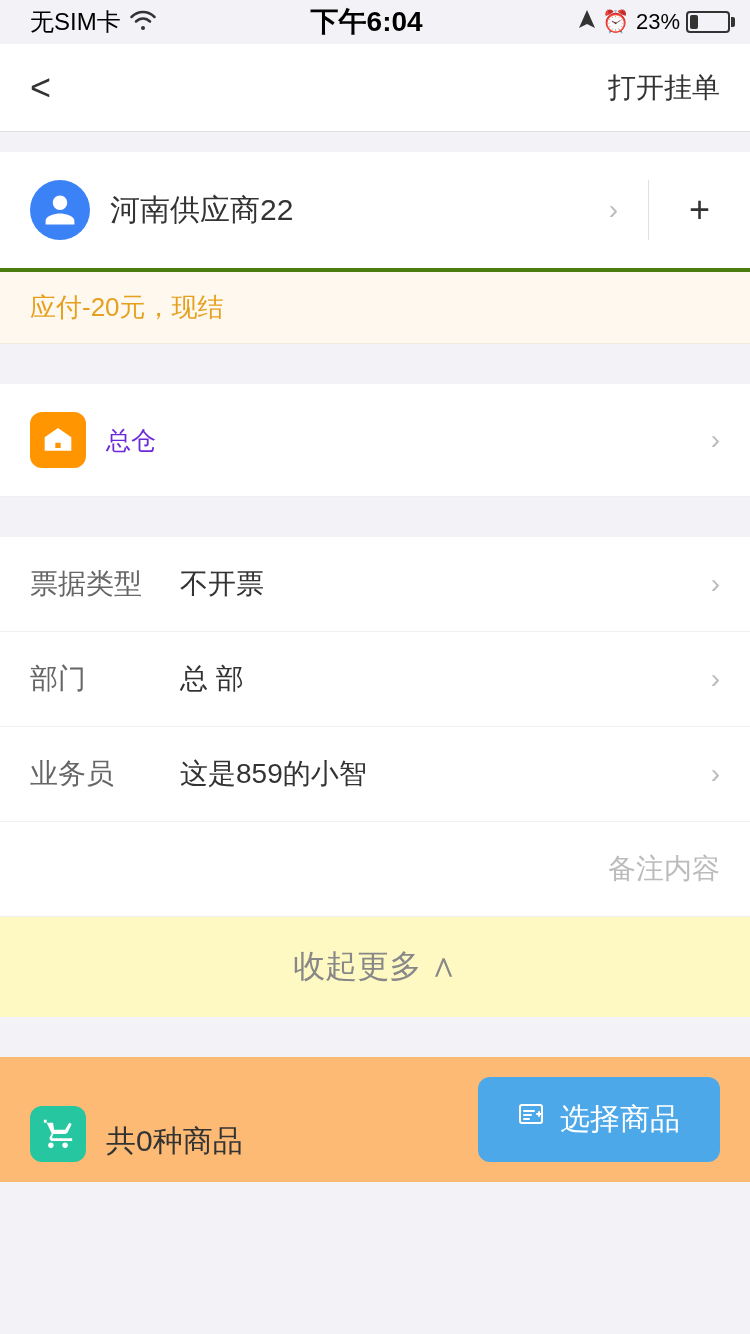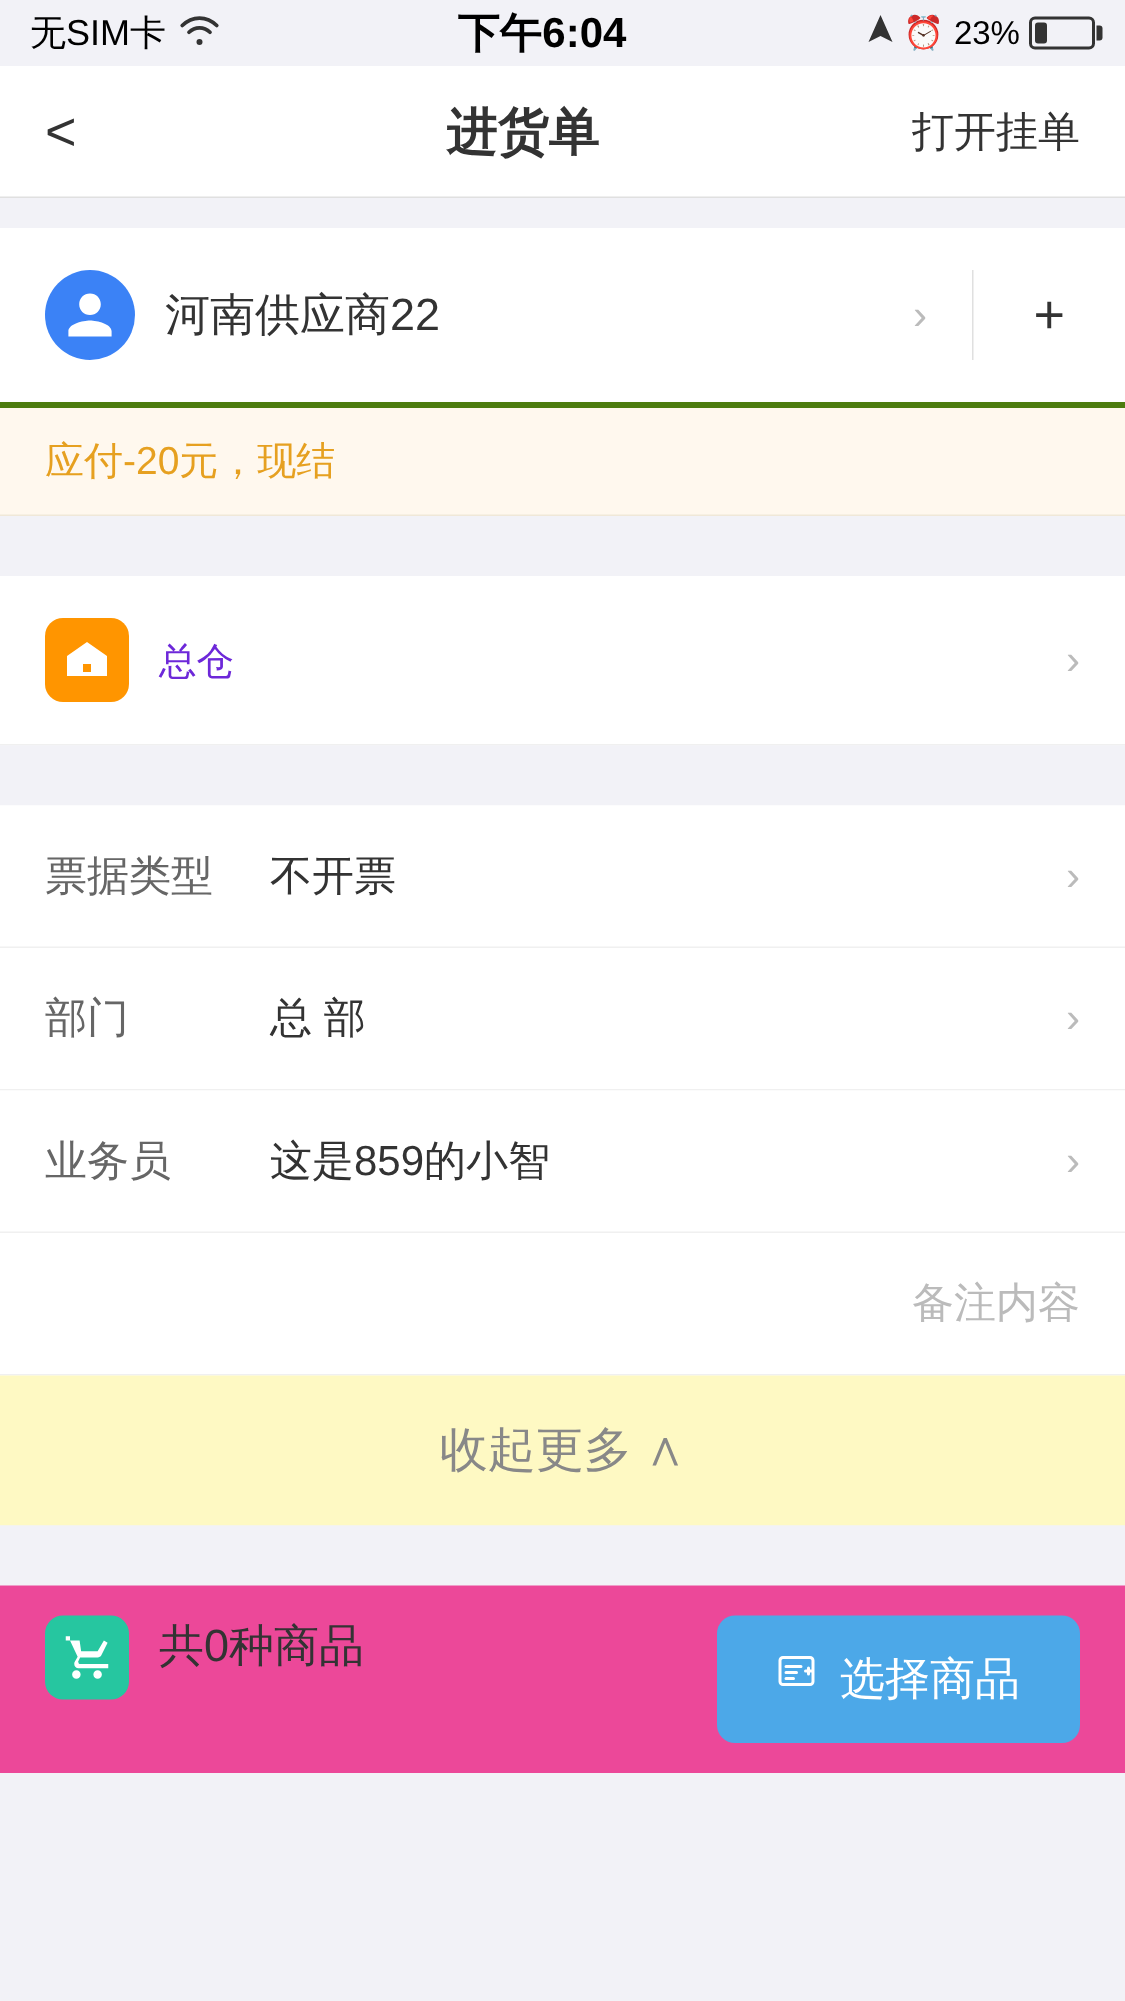--- a/index.html
+++ b/index.html
@@ -17,21 +17,21 @@
       width: 100%;
       height: 44px;
       background: #f2f2f7;
       display: flex;
       align-items: center;
       justify-content: space-between;
       padding: 0 20px;
       font-size: 24px;
       font-weight: 500;
     }
-    .status-left { display: flex; align-items: center; gap: 8px; }
+    .status-left { display: flex; align-items: center; gap: 8px; margin-left: 10px; }
     .status-center { font-size: 28px; font-weight: 600; }
     .status-right { display: flex; align-items: center; gap: 6px; font-size: 22px; }
     .battery-icon {
       width: 44px; height: 22px;
       border: 2px solid #333;
       border-radius: 4px;
       position: relative;
       display: inline-flex;
       align-items: center;
       padding: 2px;
@@ -226,23 +226,23 @@
       align-items: center;
       justify-content: center;
       padding: 28px 30px;
       font-size: 32px;
       color: #888;
       cursor: pointer;
     }
 
     
     .product-footer {
-      background: #ec4899;
-      display: flex;
-      align-items: flex-start;
+      background: #fdba74;
+      display: flex;
+      align-items: flex-end;
       padding: 20px 30px;
       gap: 20px;
       margin-top: 20px;
     }
     .product-icon {
       width: 56px;
       height: 56px;
       border-radius: 12px;
       background: #26c6a0;
       display: flex;
@@ -294,21 +294,20 @@
     <span>⏰</span>
     <span>23%</span>
     <div class="battery-icon">
       <div class="battery-fill"></div>
     </div>
   </div>
 </div>
 
 <div class="nav-bar">
   <div class="nav-back">&lt;</div>
-  <div class="nav-title">进货单</div>
   <div class="nav-right">打开挂单</div>
 </div>
 
 <div class="section-gap"></div>
 
 <div class="supplier-section">
   <div class="supplier-row">
     <div class="supplier-avatar">
       <svg viewBox="0 0 24 24">
         <path d="M12 12c2.7 0 4.8-2.1 4.8-4.8S14.7 2.4 12 2.4 7.2 4.5 7.2 7.2 9.3 12 12 12zm0 2.4c-3.2 0-9.6 1.6-9.6 4.8v2.4h19.2v-2.4c0-3.2-6.4-4.8-9.6-4.8z"></path>

